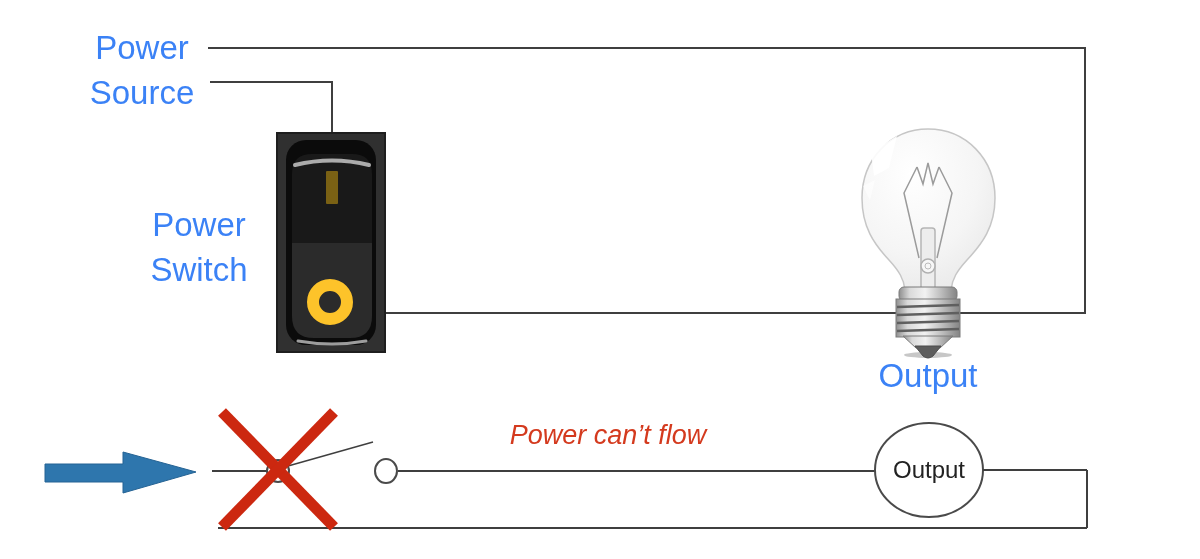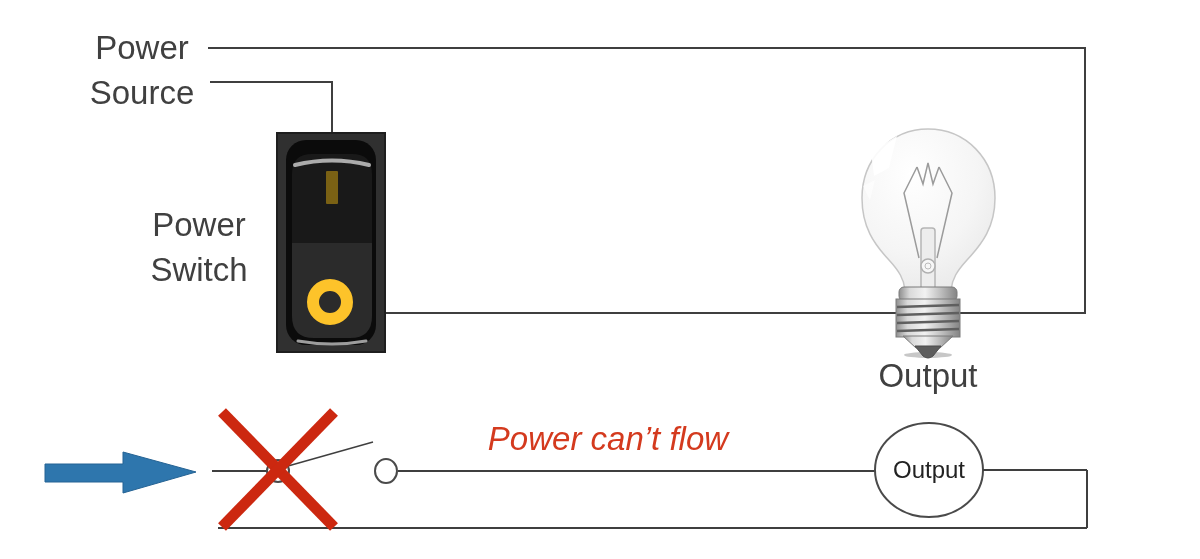--- a/index.html
+++ b/index.html
@@ -6,28 +6,28 @@
   .stage {
     position:relative;
     width:1200px; height:559px;
     background:#ffffff;
     font-family:"Liberation Sans", sans-serif;
     overflow:hidden;
   }
   .stage svg { position:absolute; left:0; top:0; }
   .lbl {
     position:absolute;
-    color:#404040;
+    color:#3b82f6;
     text-align:center;
     white-space:pre-line;
   }
   #power-source-label { left:57px;  top:25px;  width:170px; font-size:33px; line-height:45px; }
   #power-switch-label { left:114px; top:202px; width:170px; font-size:33px; line-height:45px; }
   #bulb-output-label  { left:843px; top:357px; width:170px; font-size:33px; }
-  #annotation-label   { left:458px; top:420px; width:300px; font-size:33px;
+  #annotation-label   { left:458px; top:420px; width:300px; font-size:27px;
                         font-style:italic; color:#d43a1e; }
   #node-output-label  { left:859px; top:456px; width:140px; font-size:24px; line-height:28px; color:#222; }
 </style>
 </head>
 <body>
 
 <div class="stage">
 
   <svg width="1200" height="559" viewBox="0 0 1200 559">
     <defs>

